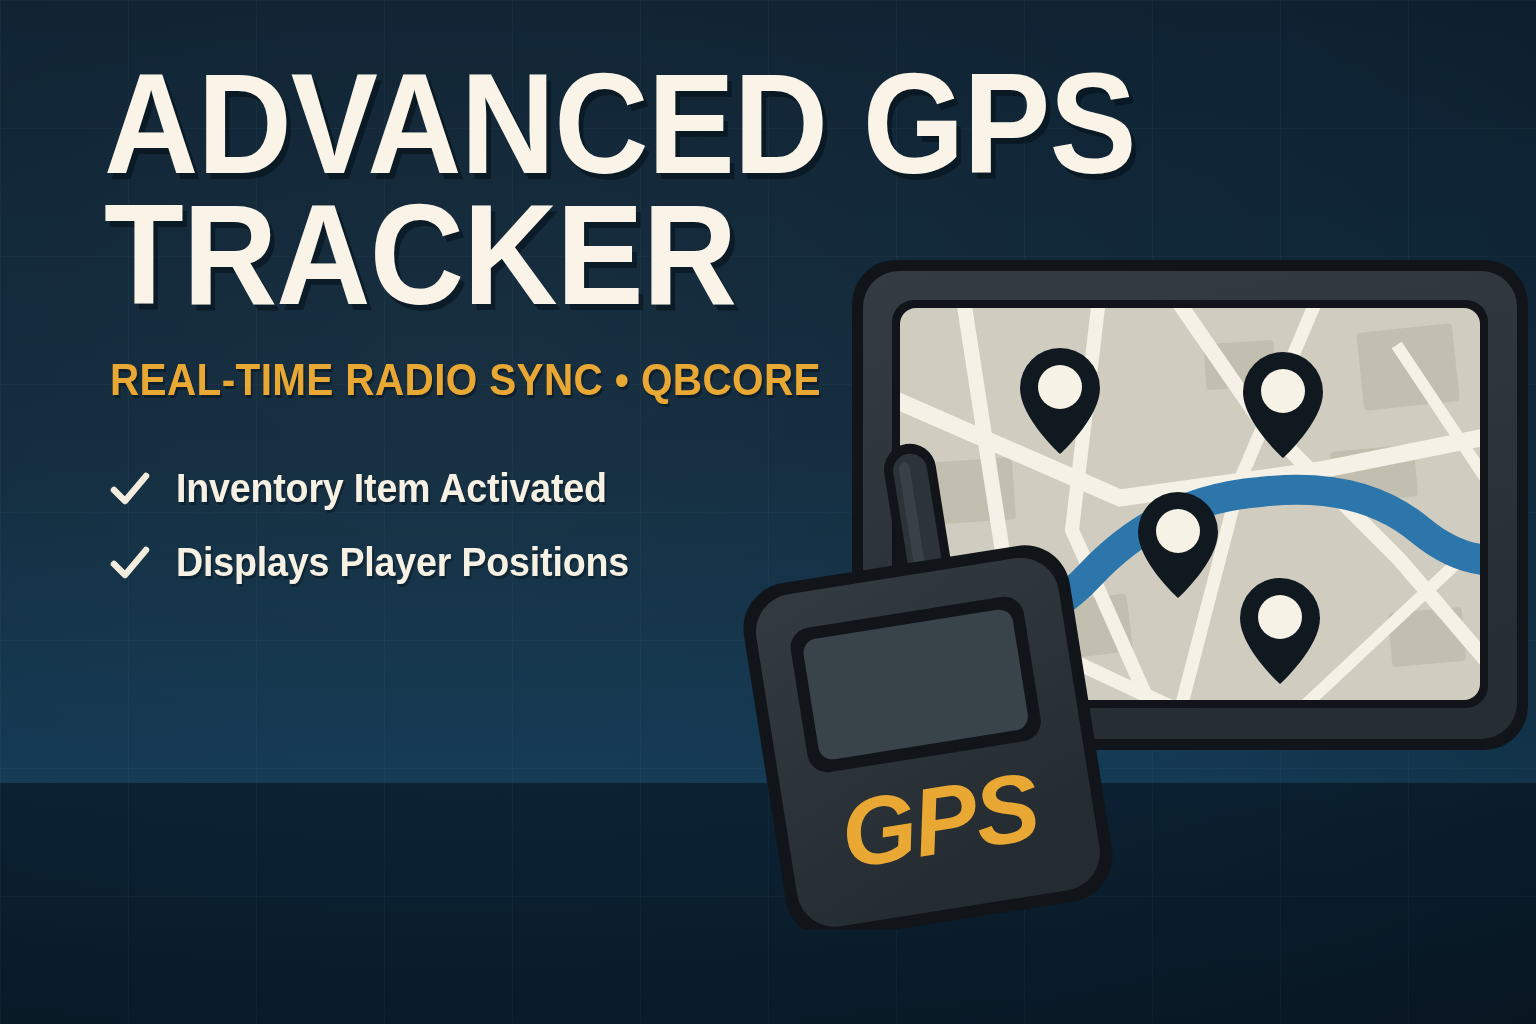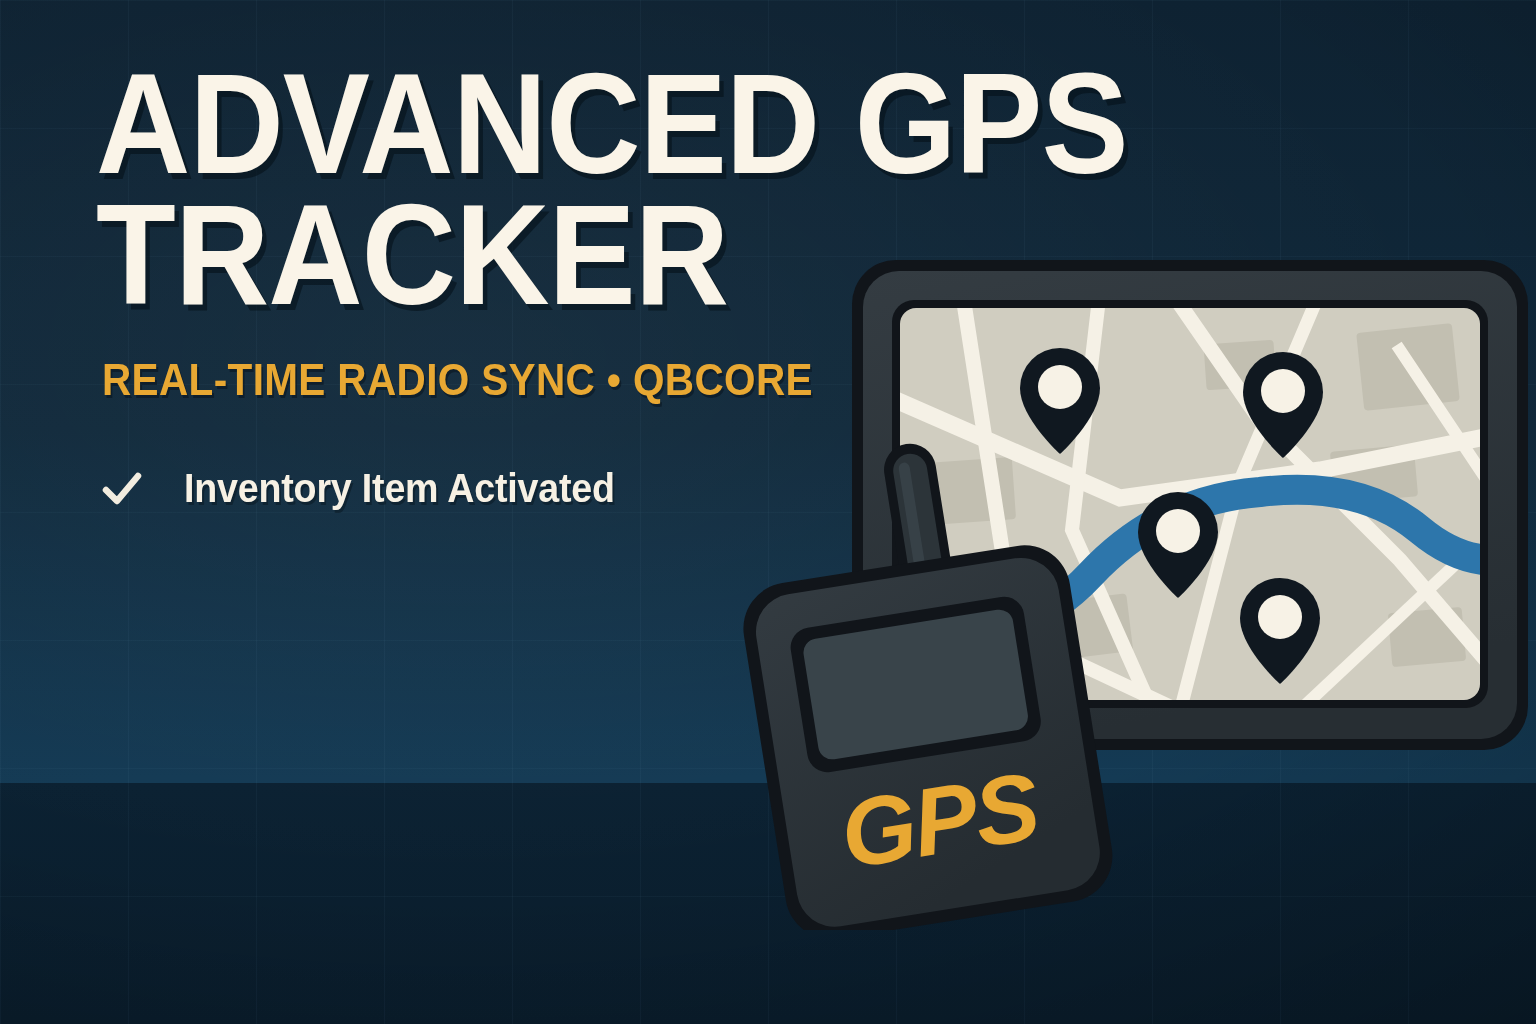--- a/index.html
+++ b/index.html
@@ -39,21 +39,21 @@
   .bg-vignette {
     position: absolute;
     inset: 0;
     background: radial-gradient(120% 95% at 30% 35%, rgba(255,255,255,0.035) 0%, rgba(0,0,0,0) 55%, rgba(0,0,0,0.30) 100%);
     pointer-events: none;
   }
 
   
   .text-block {
     position: absolute;
-    left: 96px;
+    left: 104px;
     top: 62px;
     width: 780px;
   }
   .headline {
     color: #faf4e8;
     font-weight: 700;
     font-size: 142px;
     line-height: 0.88;
     letter-spacing: -1px;
     transform: scaleX(0.92);
@@ -79,21 +79,21 @@
   .features {
     margin-top: 46px;
     margin-left: 4px;
     list-style: none;
     padding: 0;
   }
   .feature {
     display: flex;
     align-items: center;
     height: 74px;
-    gap: 40px;
+    gap: 24px;
   }
   .check {
     width: 44px;
     height: 44px;
     flex: none;
   }
   .feature-label {
     color: #f7f1e4;
     font-size: 40px;
     font-weight: 700;
@@ -133,20 +133,26 @@
 
     <ul class="features">
 
       <li class="feature">
         <svg class="check" viewBox="0 0 44 44">
           <path d="M6 23 L17 34 L38 9" fill="none" stroke="#f2ecdf" stroke-width="6.5" stroke-linecap="round" stroke-linejoin="round"></path>
         </svg>
         <span class="feature-label">Inventory Item Activated</span>
       </li>
 
+      <li class="feature">
+        <svg class="check" viewBox="0 0 44 44">
+          <path d="M6 23 L17 34 L38 9" fill="none" stroke="#f2ecdf" stroke-width="6.5" stroke-linecap="round" stroke-linejoin="round"></path>
+        </svg>
+        <span class="feature-label">Displays Player Positions</span>
+      </li>
 
 
     </ul>
   </div>
 
   <div class="art">
     <svg width="840" height="700" viewBox="0 0 840 700" xmlns="http://www.w3.org/2000/svg">
 
       <defs>
         <clipPath id="screenClip">

